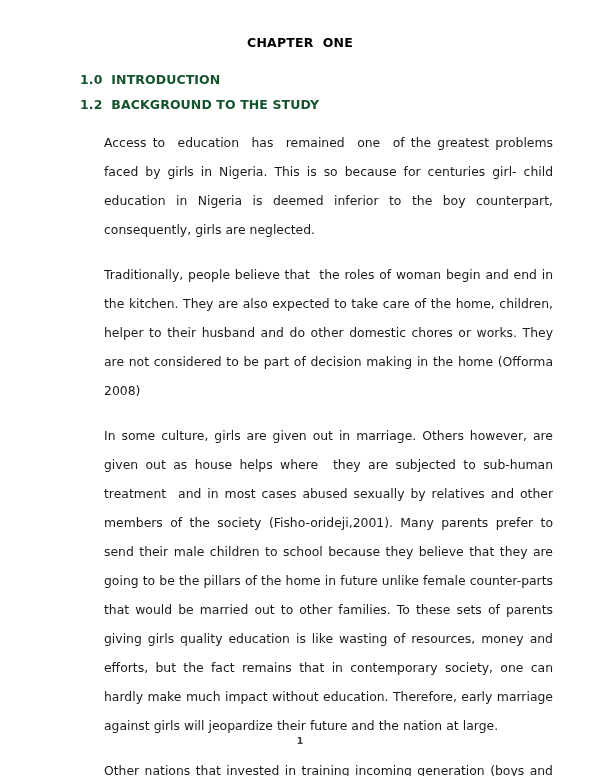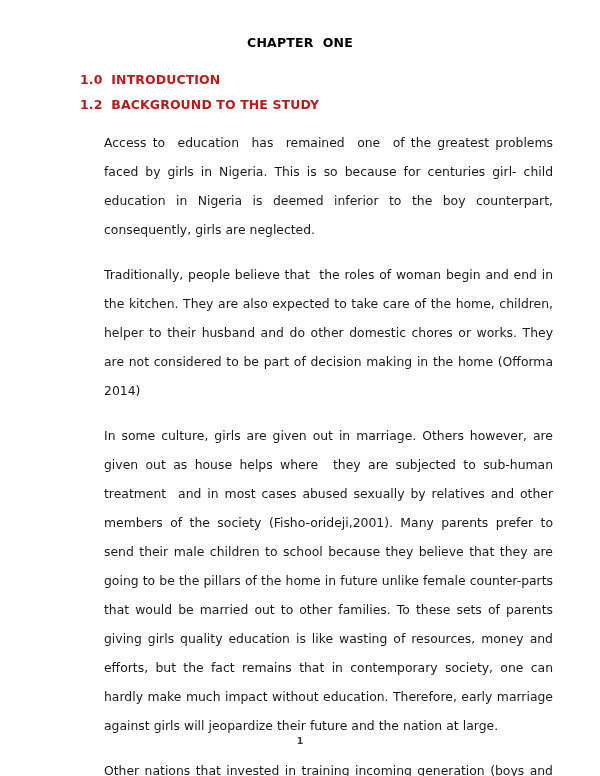--- a/index.html
+++ b/index.html
@@ -30,21 +30,21 @@
     padding-top: 35px;
     white-space: pre;
   }
   .headings {
     margin-top: 22px;
     padding-left: 80px;
   }
   .heading {
     font-size: 12.5px;
     font-weight: bold;
-    color: #b91c1c;
+    color: #14532d;
     letter-spacing: 0.1px;
     margin: 0 0 10px 0;
     white-space: pre;
   }
   .body-block {
     margin-top: 16px;
     padding-left: 104px;
     padding-right: 47px;
   }
   p.para {
@@ -78,20 +78,20 @@
 
   <h1 class="chapter-title">CHAPTER  ONE</h1>
 
   <div class="headings">
     <h2 class="heading">1.0  INTRODUCTION</h2>
     <h2 class="heading">1.2  BACKGROUND TO THE STUDY</h2>
   </div>
 
   <div class="body-block">
     <p class="para">Access to  education  has  remained  one  of the greatest problems faced by girls in Nigeria. This is so because for centuries girl- child education in Nigeria is deemed inferior to the boy counterpart, consequently, girls are neglected.</p>
-    <p class="para">Traditionally, people believe that  the roles of woman begin and end in the kitchen. They are also expected to take care of the home, children, helper to their husband and do other domestic chores or works. They are not considered to be part of decision making in the home (Offorma 2014)</p>
+    <p class="para">Traditionally, people believe that  the roles of woman begin and end in the kitchen. They are also expected to take care of the home, children, helper to their husband and do other domestic chores or works. They are not considered to be part of decision making in the home (Offorma 2008)</p>
     <p class="para">In some culture, girls are given out in marriage. Others however, are given out as house helps where  they are subjected to sub-human treatment  and in most cases abused sexually by relatives and other members of the society (Fisho-orideji,2001). Many parents prefer to send their male children to school because they believe that they are going to be the pillars of the home in future unlike female counter-parts that would be married out to other families. To these sets of parents giving girls quality education is like wasting of resources, money and efforts, but the fact remains that in contemporary society, one can hardly make much impact without education. Therefore, early marriage against girls will jeopardize their future and the nation at large.</p>
     <p class="para">Other nations that invested in training incoming generation (boys and girls) harness it to the fullest by ensuring that they have access to quality education.</p>
   </div>
 
   <div class="page-number">1</div>
 
 </div>
 
 </body></html>

